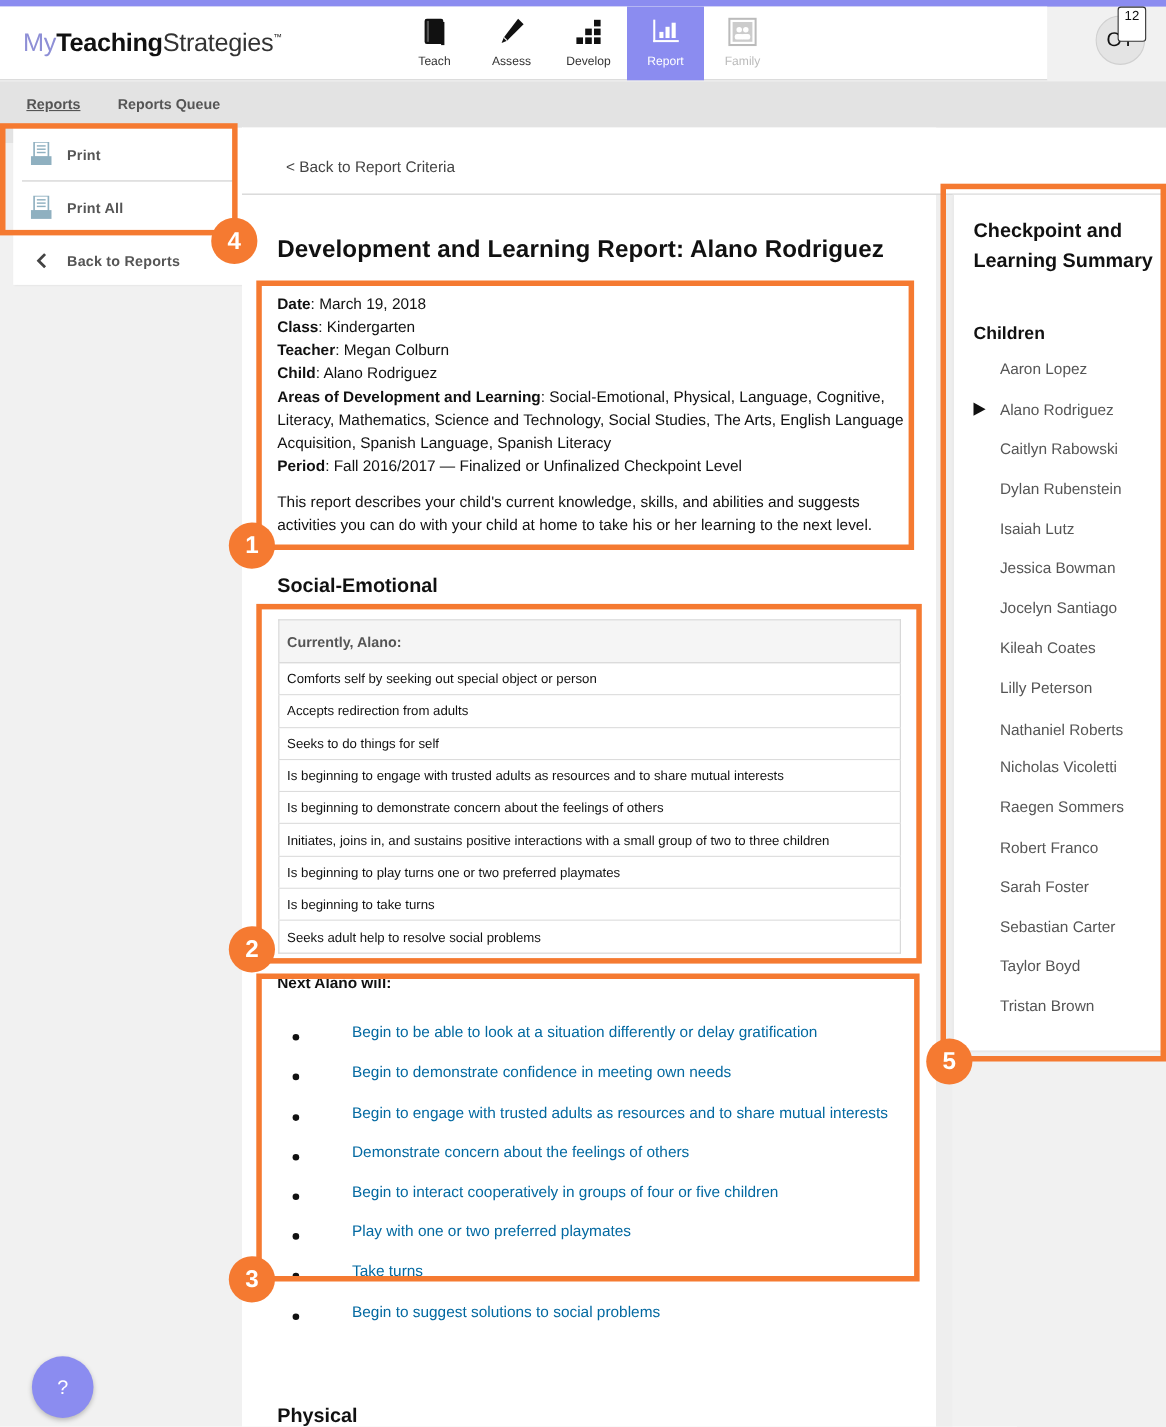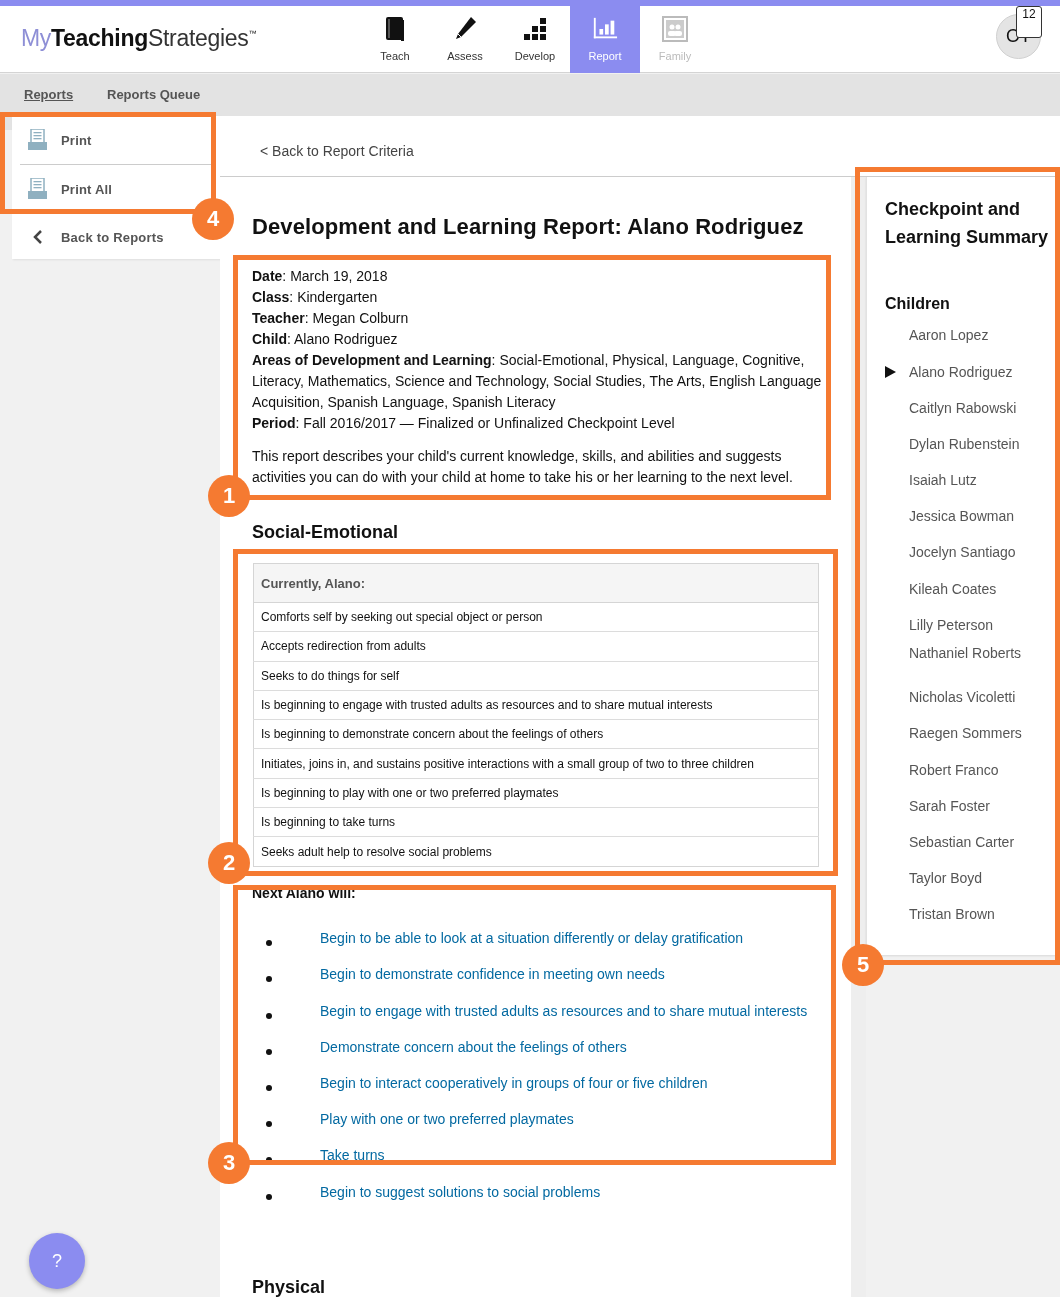--- a/index.html
+++ b/index.html
@@ -1,20 +1,20 @@
 <!DOCTYPE html>
 <html><head>
 <meta charset="utf-8">
 <style>
   * { box-sizing: border-box; margin: 0; padding: 0; }
   html, body { width: 1060px; height: 1297px; overflow: hidden; }
   body { font-family: "Liberation Sans", sans-serif; background: #f1f1f1; color: #111; position: relative; }
 
   .topstripe { position: absolute; left: 0; top: 0; width: 1060px; height: 6px; background: #8b8cf0; }
-  .header { position: absolute; left: 0; top: 6px; width: 1060px; height: 67px; background: #fff; border-bottom: 1px solid #d4d4d4; }
+  .header { position: absolute; left: 0; top: 6px; width: 952px; height: 67px; background: #fff; border-bottom: 1px solid #d4d4d4; }
   .logo { position: absolute; left: 21px; top: 19px; font-size: 23px; letter-spacing: -0.3px; color: #222; }
   .logo .my { color: #8e8fd6; }
   .logo .teach { font-weight: bold; color: #111; }
   .logo .strat { color: #333; }
   .logo sup { font-size: 8px; vertical-align: top; position: relative; top: 4px; }
 
   .nav { position: absolute; left: 360px; top: 0; height: 67px; display: flex; }
   .nav-item { width: 70px; height: 67px; display: flex; flex-direction: column; align-items: center; justify-content: flex-start; padding-top: 10px; cursor: pointer; }
   .nav-item.active { background: #8b8cf0; }
   .nav-item .ico { width: 26px; height: 26px; display: flex; align-items: center; justify-content: center; }
@@ -223,21 +223,21 @@
     <tr>
         <td>Is beginning to engage with trusted adults as resources and to share mutual interests</td>
       </tr>
     <tr>
         <td>Is beginning to demonstrate concern about the feelings of others</td>
       </tr>
     <tr>
         <td>Initiates, joins in, and sustains positive interactions with a small group of two to three children</td>
       </tr>
     <tr>
-        <td>Is beginning to play with one or two preferred playmates</td>
+        <td>Is beginning to play turns one or two preferred playmates</td>
       </tr>
     <tr>
         <td>Is beginning to take turns</td>
       </tr>
     <tr>
         <td>Seeks adult help to resolve social problems</td>
       </tr>
   </tbody>
 </table>
 
@@ -285,21 +285,21 @@
   <div class="child-arrow" style="top:189px;"></div>
   <div class="child" style="top:150px;">Aaron Lopez</div>
   <div class="child" style="top:187px;">Alano Rodriguez</div>
   <div class="child" style="top:223px;">Caitlyn Rabowski</div>
   <div class="child" style="top:259px;">Dylan Rubenstein</div>
   <div class="child" style="top:295px;">Isaiah Lutz</div>
   <div class="child" style="top:331px;">Jessica Bowman</div>
   <div class="child" style="top:367px;">Jocelyn Santiago</div>
   <div class="child" style="top:404px;">Kileah Coates</div>
   <div class="child" style="top:440px;">Lilly Peterson</div>
-  <div class="child" style="top:468px;text-align:right;">Nathaniel Roberts</div>
+  <div class="child" style="top:478px;text-align:right;">Nathaniel Roberts</div>
   <div class="child" style="top:512px;">Nicholas Vicoletti</div>
   <div class="child" style="top:548px;">Raegen Sommers</div>
   <div class="child" style="top:585px;">Robert Franco</div>
   <div class="child" style="top:621px;">Sarah Foster</div>
   <div class="child" style="top:657px;">Sebastian Carter</div>
   <div class="child" style="top:693px;">Taylor Boyd</div>
   <div class="child" style="top:729px;">Tristan Brown</div>
 </div>
 
 <div class="help">

